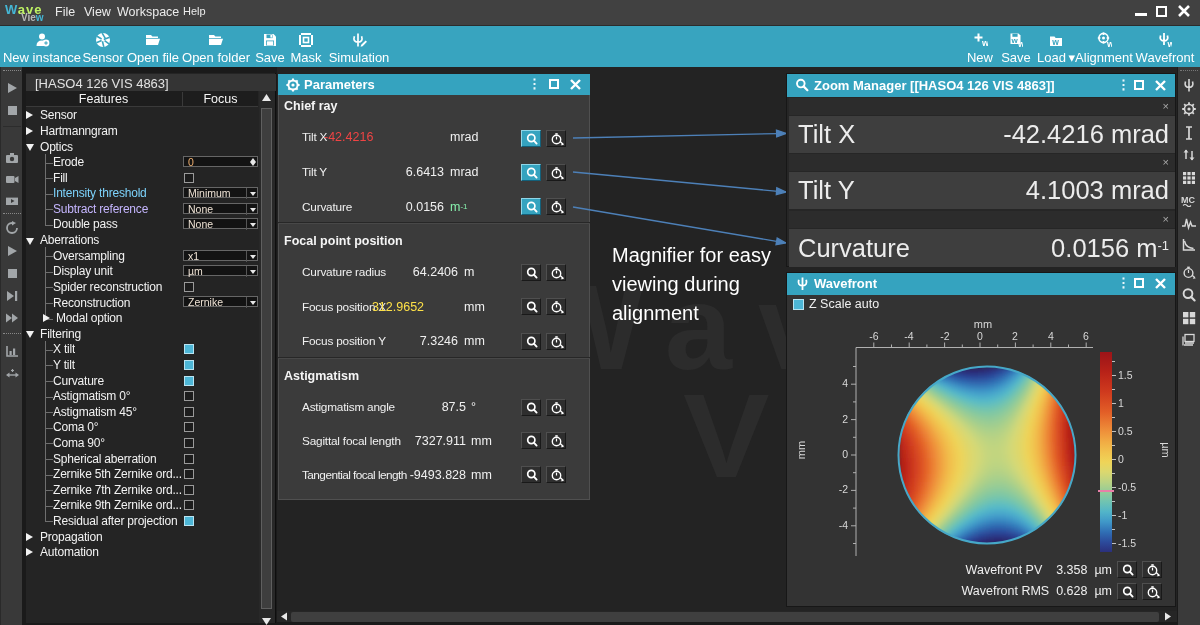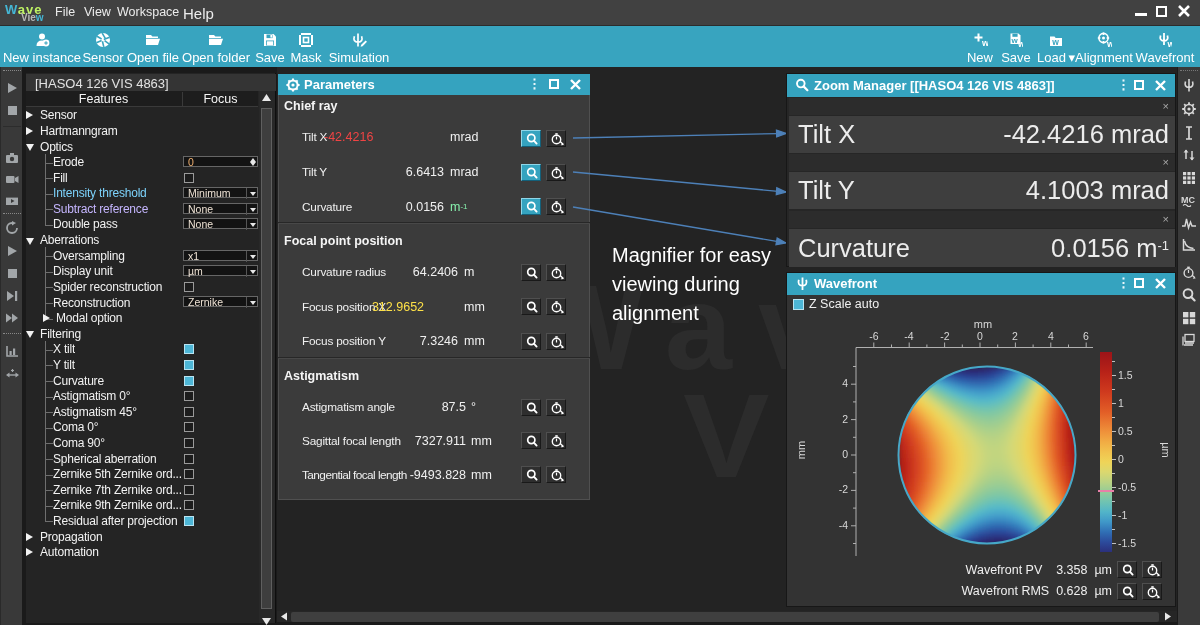--- a/index.html
+++ b/index.html
@@ -1,20 +1,20 @@
 <!DOCTYPE html>
 <html><head><meta charset="utf-8"><style>html,body{margin:0;padding:0;background:#1a1a1a;font-family:"Liberation Sans",sans-serif;}*{box-sizing:border-box;}sup{line-height:0;}</style></head><body>
 <div style="position:relative;width:1200px;height:625px;overflow:hidden;background:#1a1a1a">
 <div style="position:absolute;left:0;top:0;width:1200px;height:25px;background:#414141">
 <div style="position:absolute;left:5px;top:2px;font-size:13px;font-weight:bold;letter-spacing:1px"><span style="color:#45b6d4">W</span><span style="color:#bef264">ave</span></div>
 <div style="position:absolute;left:21px;top:12px;font-size:10px;font-weight:bold"><span style="color:#b8b8b8">Vie</span><span style="color:#45b6d4">w</span></div>
 <div style="position:absolute;left:55px;top:5px;font-size:12.5px;color:#ececec">File</div>
 <div style="position:absolute;left:84px;top:5px;font-size:12.5px;color:#ececec">View</div>
 <div style="position:absolute;left:117px;top:5px;font-size:12.5px;color:#ececec">Workspace</div>
-<div style="position:absolute;left:183px;top:5px;font-size:15px;color:#ececec">Help</div>
+<div style="position:absolute;left:183px;top:5px;font-size:11px;color:#ececec">Help</div>
 <div style="position:absolute;left:1135px;top:13px;width:12px;height:2.5px;background:#fff"></div>
 <div style="position:absolute;left:1156px;top:6px;width:11px;height:11px;border:2px solid #fff"></div>
 <svg width="14" height="14" viewBox="0 0 14 14" style="position:absolute;left:1177px;top:4px">
         <path d="M 2 2 L 12 12 M 12 2 L 2 12" stroke="#fff" stroke-width="2.6"></path>
       </svg>
 </div>
 <div style="position:absolute;left:0;top:25px;width:1200px;height:42px;background:#38a4bf;border-top:1px solid #2c2c2c"></div>
 <div style="position:absolute;left:34px;top:32px;width:16px;height:16px"><svg width="16" height="16" viewBox="0 0 16 16" style="">
         <circle cx="8" cy="4.5" r="3" fill="#fff"></circle>
         <path d="M 2.5 14 Q 2.5 8.5 8 8.5 Q 13.5 8.5 13.5 14 Z" fill="#fff"></path>

